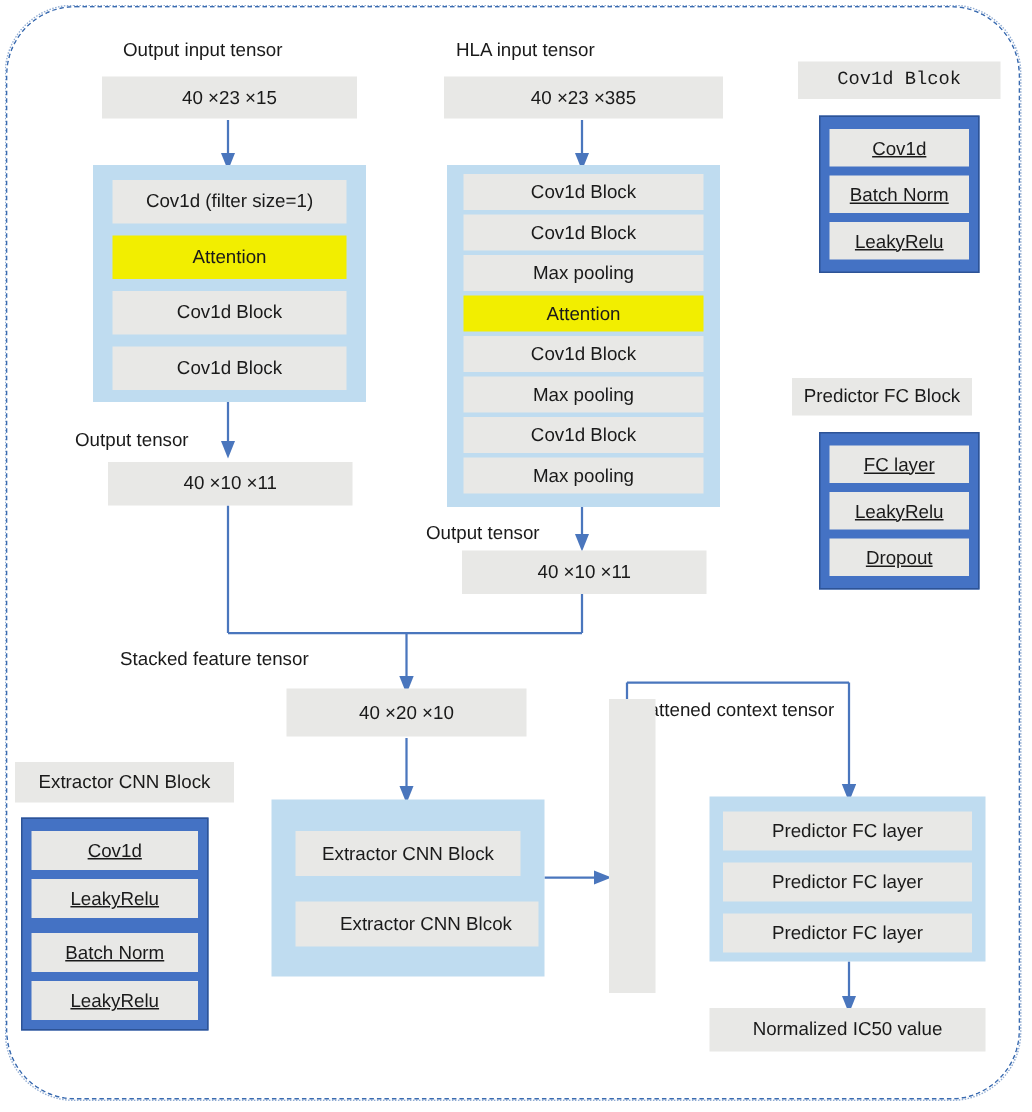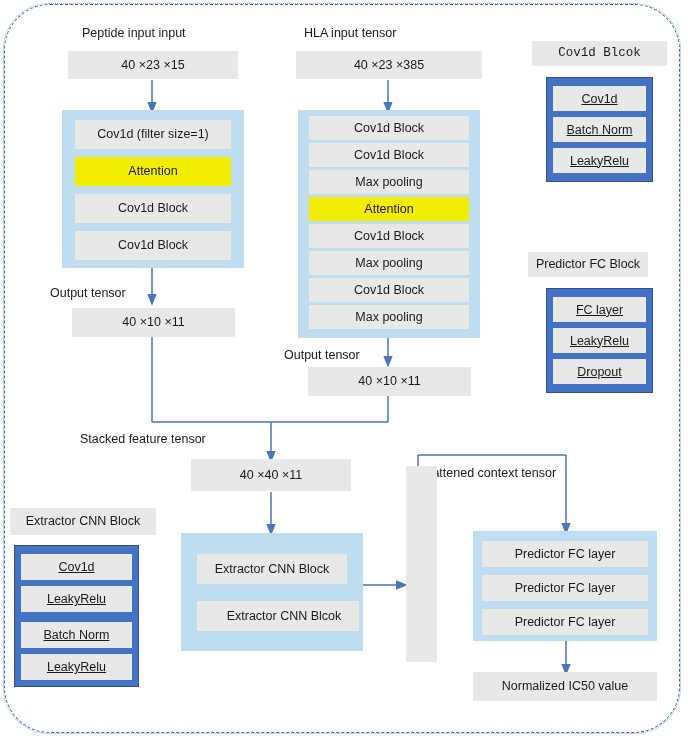--- a/index.html
+++ b/index.html
@@ -110,21 +110,21 @@
       <line x1="363" y1="585" x2="402" y2="585" marker-end="url(#ah)"></line>
 
       <line x1="418" y1="466" x2="418" y2="455"></line>
       <line x1="418" y1="455" x2="566" y2="455"></line>
       <line x1="566" y1="455" x2="566" y2="529" marker-end="url(#ah)"></line>
 
       <line x1="566" y1="641" x2="566" y2="670" marker-end="url(#ah)"></line>
     </g>
   </svg>
 
-  <div class="abs cap" style="left:82px;top:26px;">Peptide input input</div>
+  <div class="abs cap" style="left:82px;top:26px;">Output input tensor</div>
 
   <div class="abs gbox" style="left:68px;top:51px;width:170px;height:28px;">40 ×23 ×15</div>
 
   <div class="abs lbcontainer" style="left:62px;top:110px;width:182px;height:158px;">
     <div class="gbox" style="position:absolute;left:13px;top:10px;width:156px;height:29px;">Cov1d (filter size=1)</div>
     <div class="gbox attention" style="position:absolute;left:13px;top:47px;width:156px;height:29px;">Attention</div>
     <div class="gbox" style="position:absolute;left:13px;top:84px;width:156px;height:29px;">Cov1d Block</div>
     <div class="gbox" style="position:absolute;left:13px;top:121px;width:156px;height:29px;">Cov1d Block</div>
   </div>
 
@@ -146,21 +146,21 @@
     <div class="gbox" style="position:absolute;left:11px;top:168px;width:160px;height:24px;">Cov1d Block</div>
     <div class="gbox" style="position:absolute;left:11px;top:195px;width:160px;height:24px;">Max pooling</div>
   </div>
 
   <div class="abs cap" style="left:284px;top:348px;">Output tensor</div>
 
   <div class="abs gbox" style="left:308px;top:367px;width:163px;height:29px;">40 ×10 ×11</div>
 
   <div class="abs cap" style="left:80px;top:432px;">Stacked feature tensor</div>
 
-  <div class="abs gbox" style="left:191px;top:459px;width:160px;height:32px;">40 ×40 ×11</div>
+  <div class="abs gbox" style="left:191px;top:459px;width:160px;height:32px;">40 ×20 ×10</div>
 
   <div class="abs lbcontainer" style="left:181px;top:533px;width:182px;height:118px;">
     <div class="gbox" style="position:absolute;left:16px;top:21px;width:150px;height:30px;">Extractor CNN Block</div>
     <div class="gbox" style="position:absolute;left:16px;top:68px;width:150px;height:30px;padding-left:12px;">Extractor CNN Blcok</div>
   </div>
 
   <div class="abs cap" style="left:422px;top:466px;">Flattened context tensor</div>
 
   <div class="abs gbox" style="left:406px;top:466px;width:31px;height:196px;"></div>
 

